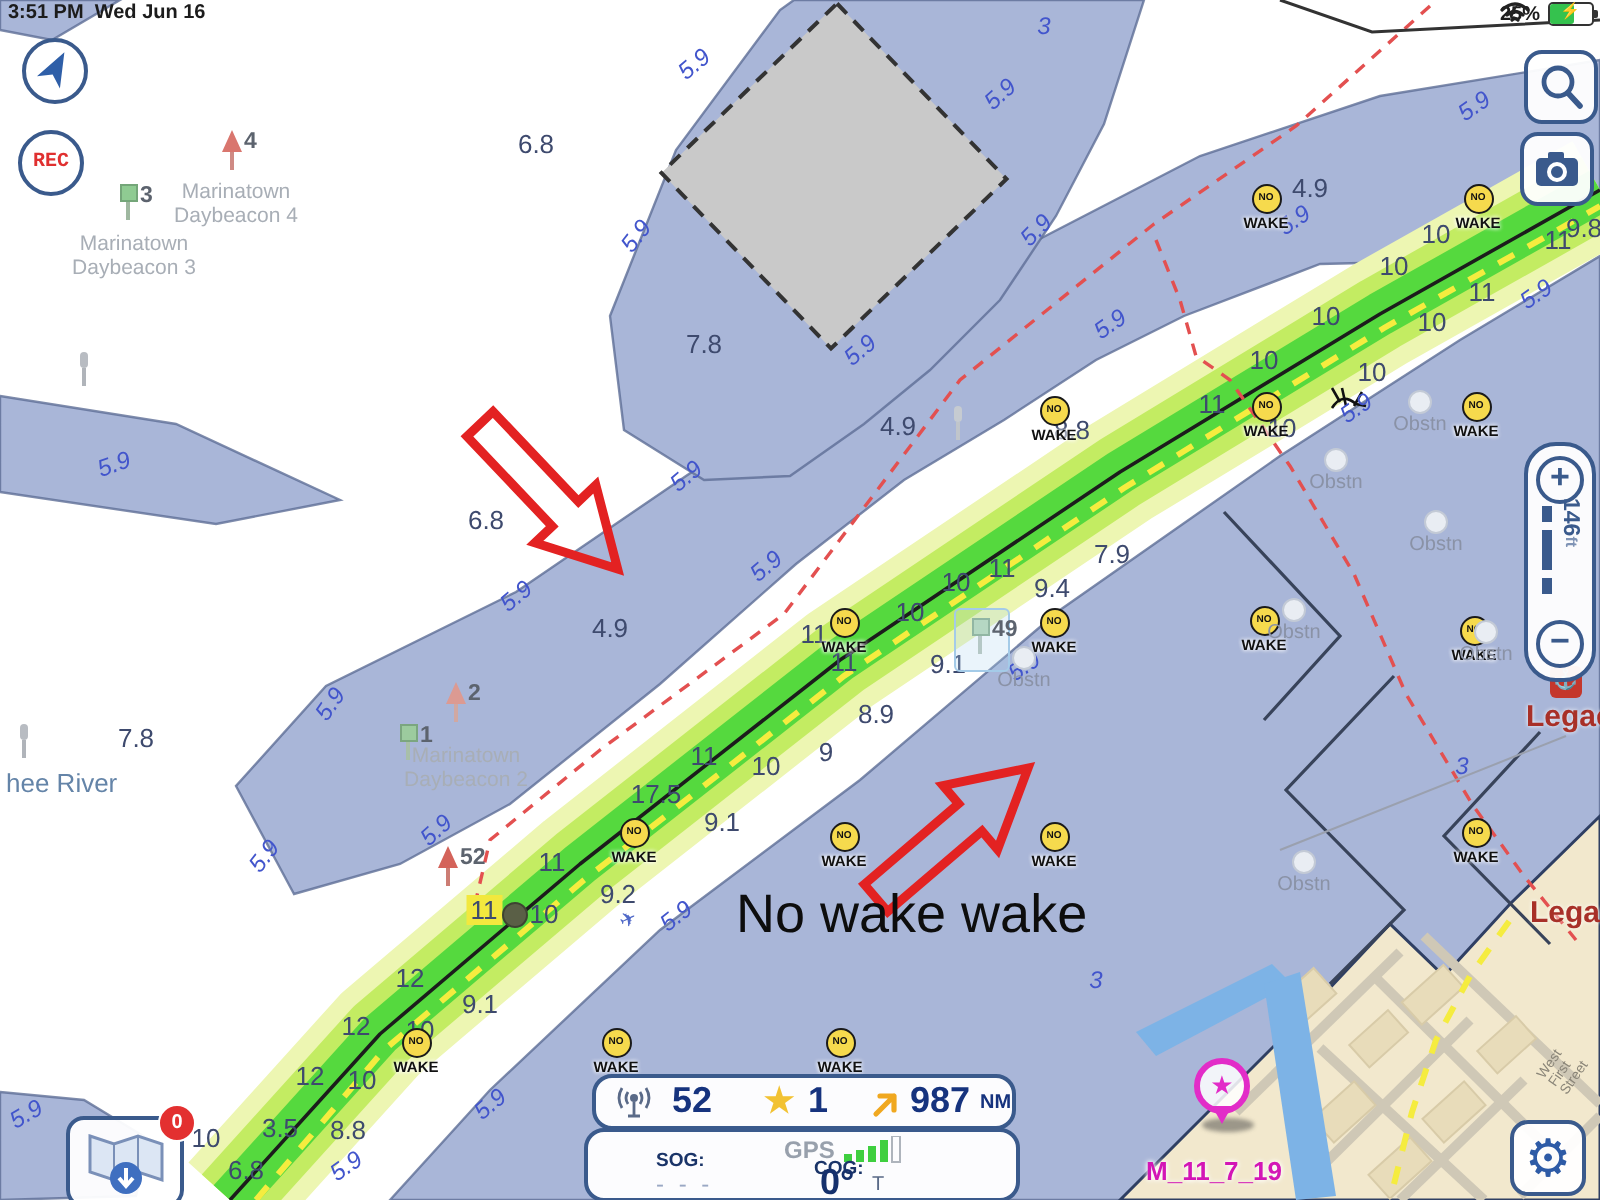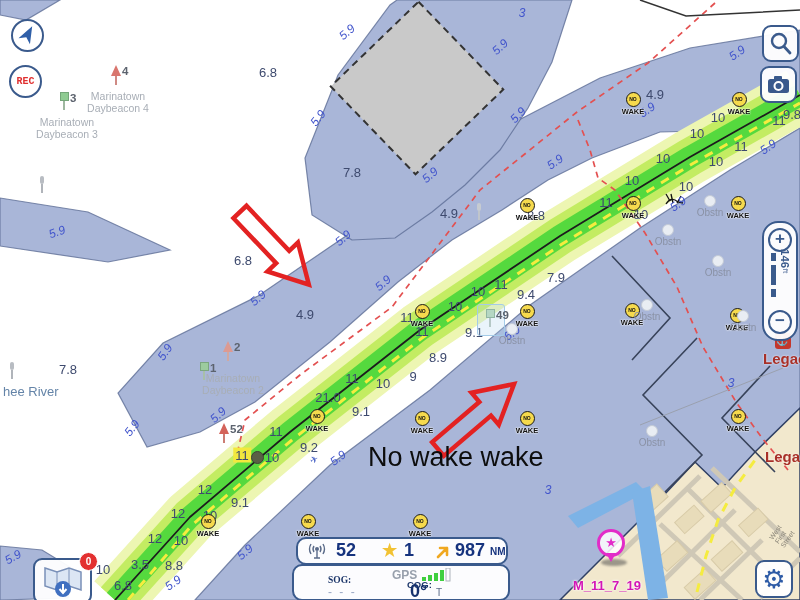--- a/index.html
+++ b/index.html
@@ -180,21 +180,21 @@
       <div class="snd" style="left: 478px; top: 291px;">10</div>
       <div class="snd" style="left: 526px; top: 294px;">9.4</div>
       <div class="snd" style="left: 455px; top: 306px;">10</div>
       <div class="snd" style="left: 407px; top: 317px;">11</div>
       <div class="snd" style="left: 422px; top: 331px;">11</div>
       <div class="snd" style="left: 474px; top: 332px;">9.1</div>
       <div class="snd" style="left: 438px; top: 357px;">8.9</div>
       <div class="snd" style="left: 413px; top: 376px;">9</div>
       <div class="snd" style="left: 352px; top: 378px;">11</div>
       <div class="snd" style="left: 383px; top: 383px;">10</div>
-      <div class="snd" style="left: 328px; top: 397px;">21.0</div>
+      <div class="snd" style="left: 328px; top: 397px;">17.5</div>
       <div class="snd" style="left: 361px; top: 411px;">9.1</div>
       <div class="snd" style="left: 276px; top: 431px;">11</div>
       <div class="snd" style="left: 309px; top: 447px;">9.2</div>
       <div class="snd" style="left: 272px; top: 457px;">10</div>
       <div class="snd hl" style="left: 242px; top: 455px;">11</div>
       <div class="snd" style="left: 205px; top: 489px;">12</div>
       <div class="snd" style="left: 240px; top: 502px;">9.1</div>
       <div class="snd" style="left: 178px; top: 513px;">12</div>
       <div class="snd" style="left: 210px; top: 515px;">10</div>
       <div class="snd" style="left: 155px; top: 538px;">12</div>
@@ -379,20 +379,36 @@
   <div class="glyph" style="left:775px;top:333px;width:16px;height:16px;background:#c4372c;border-radius:3px;color:#fff;font-size:10px;text-align:center;line-height:16px;">⚓</div>
 
   <svg width="800" height="600" viewBox="0 0 800 600" style="z-index:7;">
     <g fill="none" stroke="#e32222" stroke-width="4.5" stroke-linejoin="miter">
       <path d="M0,-9 L62,-9 L62,-21 L100,0 L62,21 L62,9 L0,9 Z" transform="translate(240,212) rotate(46.5)"></path>
       <path d="M0,-9 L62,-9 L62,-21 L100,0 L62,21 L62,9 L0,9 Z" transform="translate(438,449) rotate(-40.5)"></path>
     </g>
   </svg>
   <div class="anno" style="left:368px;top:442px;">No wake wake</div>
 
+  <div id="statusbar">
+    <span id="clock"><span>3:51 PM</span>&nbsp;&nbsp;<span>Wed Jun 16</span></span>
+    <span id="sb-right">
+      <svg width="15" height="11" viewBox="0 0 15 11">
+        <path d="M1,4 Q7.5,-2 14,4 M3.5,6.5 Q7.5,3 11.5,6.5 M6,9 Q7.5,7.5 9,9" fill="none" stroke="#222" stroke-width="1.6" stroke-linecap="round"></path>
+      </svg>
+      <svg width="10" height="10" viewBox="0 0 10 10">
+        <path d="M1,9 L9,1 L5.5,9 L4.5,5.5 Z" fill="#222"></path>
+      </svg>
+      <span>25%</span>
+      <span class="bat">
+          <i></i>
+          <b>⚡</b>
+        </span>
+    </span>
+  </div>
 
   <div id="compass-btn" class="circbtn">
     <svg width="29" height="29" viewBox="0 0 29 29">
       <path d="M14.5,4 L21,21 L14.5,16.5 L8,21 Z" fill="#2f5fa8" transform="rotate(28 14.5 14)"></path>
     </svg>
   </div>
   <div id="rec-btn" class="circbtn">REC</div>
 
   <div id="search-btn" class="rbtn">
     <svg width="33" height="33" viewBox="0 0 33 33">
@@ -441,21 +457,21 @@
     <span style="left:38px;">52</span>
     <span style="left:84px;color:#f2c233;font-size:17px;">★</span>
     <span style="left:106px;">1</span>
     <svg width="16" height="16" viewBox="0 0 16 16" style="position:absolute;left:138px;top:4px;">
       <path d="M2,14 L11,5 M11,5 L11,12 M11,5 L4,5" stroke="#f0a820" stroke-width="2.6" fill="none" stroke-linecap="round"></path>
     </svg>
     <span style="left:157px;">987</span>
     <span style="left:192px;font-size:10px;top:7px;">NM</span>
   </div>
   <div id="panel2" class="panel">
-    <span class="plbl" style="left:34px;top:9px;font-family:Liberation Serif, serif;">SOG:</span>
+    <span class="plbl" style="left:34px;top:9px;">SOG:</span>
     <span style="position:absolute;left:34px;top:19px;font-size:12px;letter-spacing:2px;color:#9aa8c4;">- - -</span>
     <span style="position:absolute;left:98px;top:2px;font-weight:bold;font-size:12px;color:#98a0ac;">GPS</span>
     <svg width="34" height="14" viewBox="0 0 34 14" style="position:absolute;left:128px;top:2px;">
       <rect x="0" y="9" width="4" height="4" fill="#3fcf3f"></rect>
       <rect x="6" y="7" width="4" height="6" fill="#3fcf3f"></rect>
       <rect x="12" y="5" width="4" height="8" fill="#3fcf3f"></rect>
       <rect x="18" y="2" width="4" height="11" fill="#3fcf3f"></rect>
       <rect x="24" y="0" width="4" height="13" fill="none" stroke="#aeb4bc"></rect>
     </svg>
     <span class="plbl" style="left:113px;top:13px;">COG:</span>

